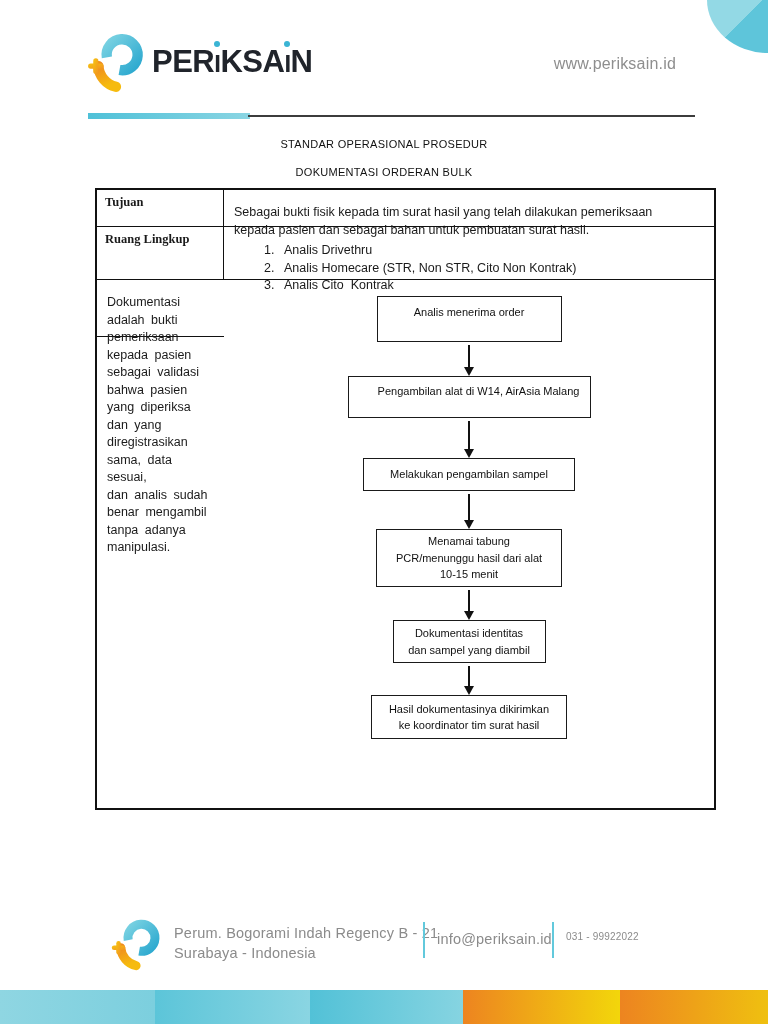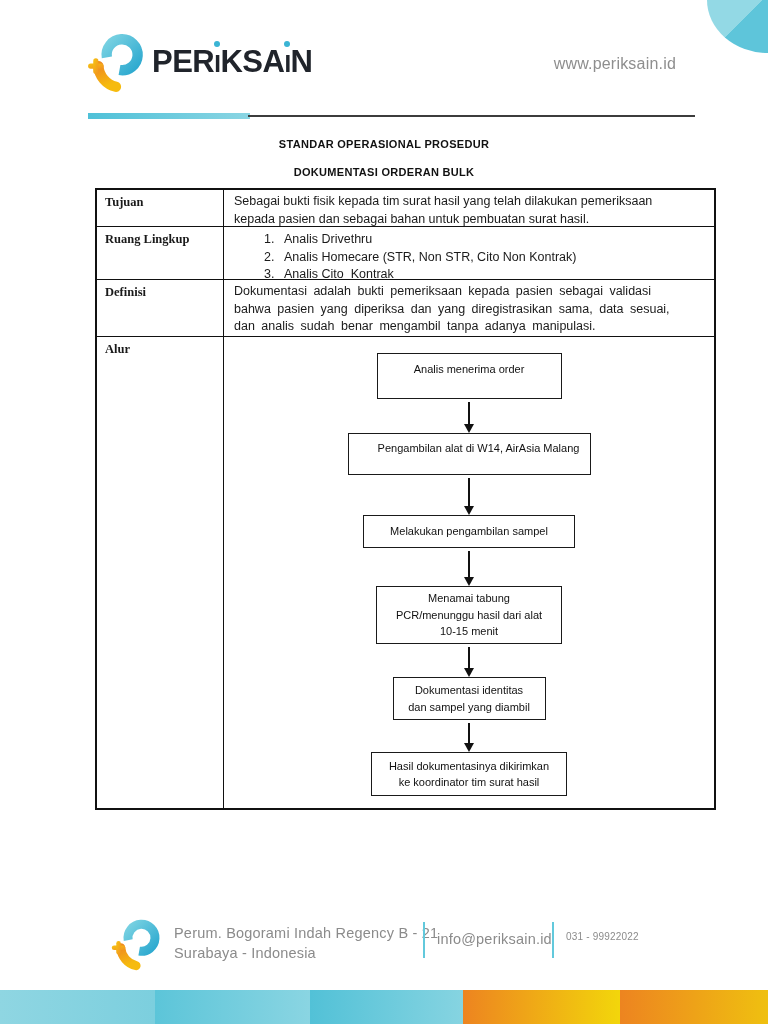--- a/index.html
+++ b/index.html
@@ -29,33 +29,33 @@
     position:absolute;right:92px;top:55px;font-size:16px;color:#8e8e8e;letter-spacing:0.2px;
   }
   .hdr-rule{position:absolute;left:88px;top:113px;width:607px;height:7px;}
   .hdr-rule .teal{
     position:absolute;left:0;top:0;width:162px;height:6px;
     background:linear-gradient(90deg,#4fc1d8,#8ad5e3);
   }
   .hdr-rule .line{position:absolute;left:160px;right:0;top:2px;height:2px;background:#3c3c3c;}
   
   .doc-title{
-    position:absolute;left:0;right:0;text-align:center;font-size:11px;font-weight:bold;
+    position:absolute;left:0;right:0;text-align:center;font-size:11px;font-weight:normal;
     letter-spacing:0.3px;color:#111;
   }
   .t1{top:138px;} .t2{top:166px;}
   
   .sop-table{
     position:absolute;left:95px;top:188px;width:621px;height:622px;
     border:2px solid #111;box-sizing:border-box;
     display:grid;grid-template-columns:127px 1fr;grid-template-rows:37px 53px 57px 1fr;
   }
   .cell{box-sizing:border-box;font-size:12.5px;line-height:1.4;}
   .lbl{font-weight:bold;padding:4px 8px;border-right:1.5px solid #111;font-family:Liberation Serif, serif;}
-  .val{padding:3px 10px;}
+  .val{padding:14px 10px;}
   .bb{border-bottom:1.5px solid #111;}
   .pre{white-space:pre-line;}
   .just{word-spacing:3px;}
   .val ol{margin:1px 0 0 0;padding-left:44px;}
   .val ol li{padding-left:6px;white-space:pre-wrap;}
   
   .alur-cell{position:relative;padding:0;}
   .fc{
     position:absolute;left:0;right:0;top:0;bottom:0;
     display:flex;flex-direction:column;align-items:center;padding-top:16px;box-sizing:border-box;
@@ -145,26 +145,24 @@
 
     <div class="cell lbl bb">Ruang Lingkup</div>
     <div class="cell val bb">
       <ol>
         <li>Analis Drivethru</li>
         <li>Analis Homecare (STR, Non STR, Cito Non Kontrak)</li>
         <li>Analis Cito  Kontrak</li>
       </ol>
     </div>
 
-    <div class="cell lbl bb">Definisi</div>
     <div class="cell val bb pre just">Dokumentasi adalah bukti pemeriksaan kepada pasien sebagai validasi
 bahwa pasien yang diperiksa dan yang diregistrasikan sama, data sesuai,
 dan analis sudah benar mengambil tanpa adanya manipulasi.</div>
 
-    <div class="cell lbl">Alur</div>
     <div class="cell val alur-cell">
       <div class="fc">
         <div class="fc-box s1">Analis menerima order</div>
         <div class="arrow a1"></div>
         <div class="fc-box s2">Pengambilan alat di W14, AirAsia Malang</div>
         <div class="arrow a2"></div>
         <div class="fc-box s3">Melakukan pengambilan sampel</div>
         <div class="arrow a3"></div>
         <div class="fc-box s4">Menamai tabung
 PCR/menunggu hasil dari alat

